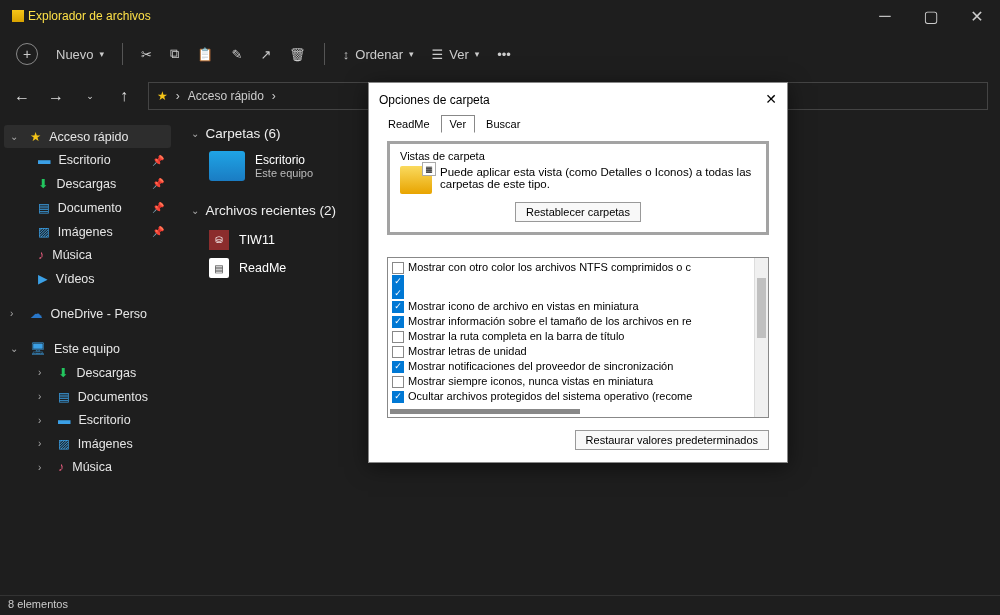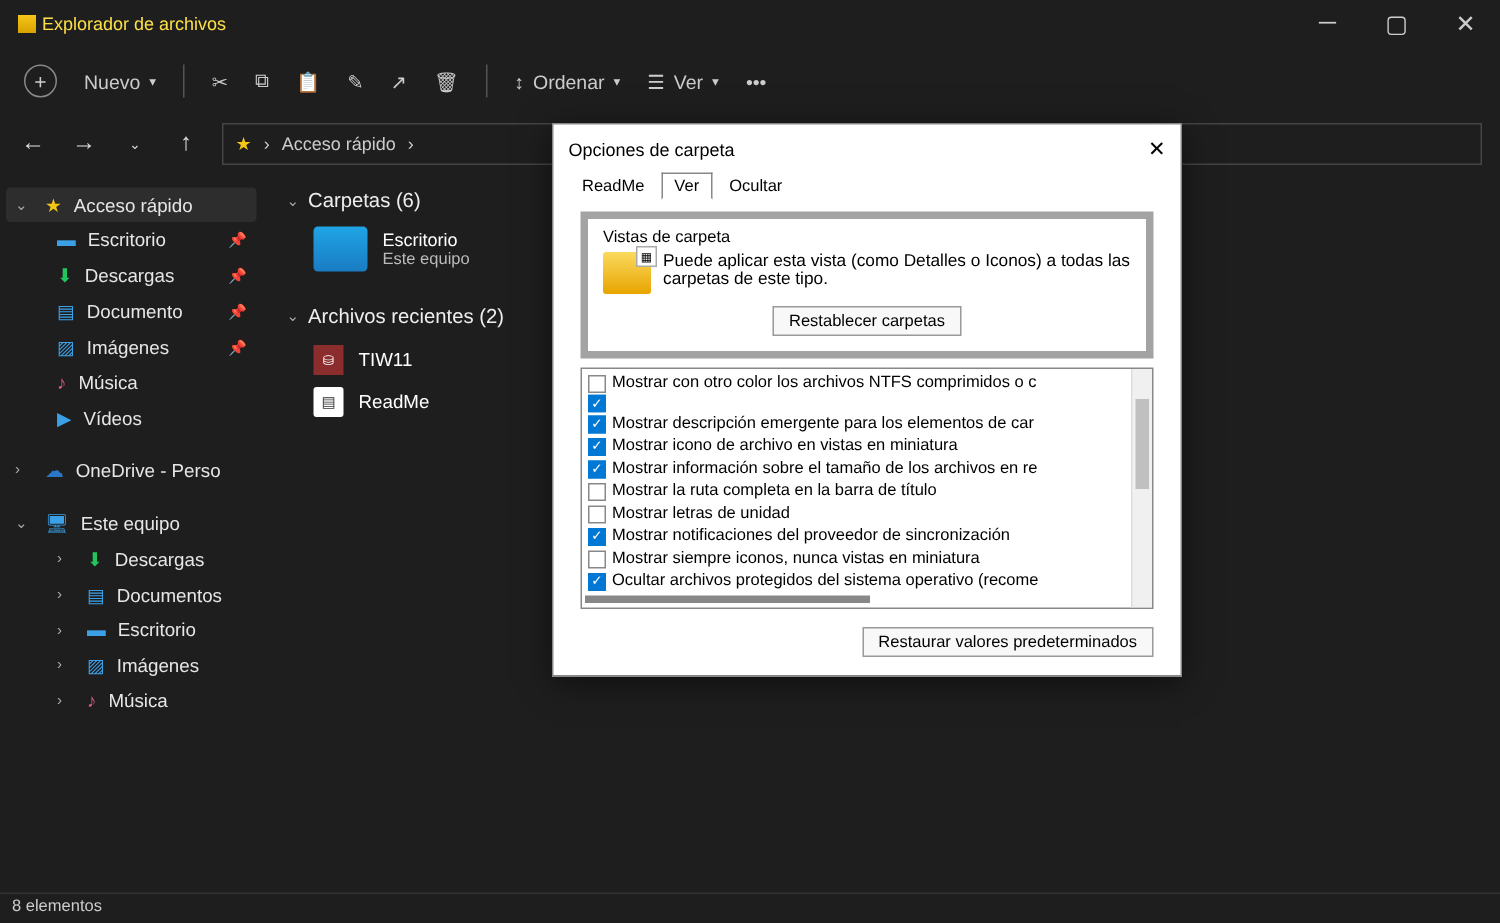--- a/index.html
+++ b/index.html
@@ -34,21 +34,21 @@
   .gitem .txt .sub { color: #bbb; font-size: 11px;}
   .fileitem { display:flex; align-items:center; gap:10px; margin-left:18px; padding:4px 0; font-size:12.5px;}
   .fico { width:20px; height:20px; display:flex; align-items:center; justify-content:center;}
   .statusbar { position: absolute; bottom: 0; left: 0; right: 0; height: 20px; background: #1e1e1e; border-top: 1px solid #333; font-size: 11px; color: #ccc; padding: 2px 8px; }
   .dialog { position: absolute; top: 82px; left: 368px; width: 420px; background: #fff; color: #000; border: 1px solid #888; box-shadow: 0 4px 20px rgba(0,0,0,.5); font-size: 11.5px; }
   .dialog .dtitle { display: flex; align-items: flex-end; padding: 8px 10px; font-size: 12px;}
   .dialog .dclose { margin-left: auto; font-size: 14px; }
   .tabs { display: flex; gap: 2px; padding: 0 10px; }
   .tab { padding: 2px 8px; font-size: 11px; border: 1px solid transparent;}
   .tab.active { border: 1px solid #888; border-bottom: 1px solid #fff; }
-  .fieldset { border: 5px solid #a3a3a3; margin: 8px 18px 6px; padding: 6px 10px 10px; }
+  .fieldset { border: 3px solid #a3a3a3; margin: 8px 18px 22px; padding: 6px 10px 10px; }
   .fieldset .legend { font-size: 11px; margin-bottom: 4px;}
   .fieldset .row1 { display:flex; gap:8px; align-items:flex-start;}
   .btn { border: 1px solid #999; background: #f8f8f8; padding: 3px 10px; font-size: 11px; }
   .btn.blue { border-color: #0078d4; }
   .advlabel { margin: 6px 18px 2px; font-size: 11px;}
   .listbox { margin: 0 18px; border: 1px solid #888; height: 161px; overflow: hidden; position: relative; padding: 2px 4px;}
   .li { display:flex; align-items:center; gap:4px; font-size:11px; line-height:15px; white-space:nowrap; overflow:hidden;}
   .cb { width:12px; height:12px; border:1px solid #888; display:inline-flex; align-items:center; justify-content:center; flex-shrink:0;}
   .cb.on { background:#0078d4; border-color:#0078d4; color:#fff; font-size:9px;}
   .listbox .vsb { position:absolute; right:0; top:0; bottom:0; width:14px; background:#f0f0f0; border-left:1px solid #ddd;}
@@ -220,21 +220,21 @@
 <div class="statusbar"><span>8 elementos</span></div>
 
 <div class="dialog">
   <div class="dtitle">
       <span>Opciones de carpeta</span>
       <span class="dclose">✕</span>
     </div>
   <div class="tabs">
     <div class="tab">ReadMe</div>
     <div class="tab active">Ver</div>
-    <div class="tab">Ocultar</div>
+    <div class="tab">Buscar</div>
   </div>
   <div class="fieldset">
     <div class="legend">Vistas de carpeta</div>
     <div class="row1">
       <span style="width:32px;height:28px;background:linear-gradient(#fada5e,#e8a400);display:inline-block;position:relative;border-radius:2px;flex-shrink:0">
           <span style="position:absolute;right:-4px;top:-4px;width:14px;height:14px;background:#fff;border:1px solid #aaa;font-size:8px;display:flex;align-items:center;justify-content:center">▦</span>
         </span>
       <div style="flex:1">Puede aplicar esta vista (como Detalles o Iconos) a todas las carpetas de este tipo.</div>
     </div>
     <div style="display:flex;gap:8px;justify-content:center;margin-top:8px">
@@ -245,21 +245,20 @@
     <div id="opts">
         <div class="li">
           <span class="cb "></span>
           <span>Mostrar con otro color los archivos NTFS comprimidos o c</span>
         </div>
         <div class="li">
           <span class="cb on">✓</span>
         </div>
         <div class="li">
           <span class="cb on">✓</span>
-          <span>Mostrar descripción emergente para los elementos de car</span>
         </div>
         <div class="li">
           <span class="cb on">✓</span>
           <span>Mostrar icono de archivo en vistas en miniatura</span>
         </div>
         <div class="li">
           <span class="cb on">✓</span>
           <span>Mostrar información sobre el tamaño de los archivos en re</span>
         </div>
         <div class="li">

